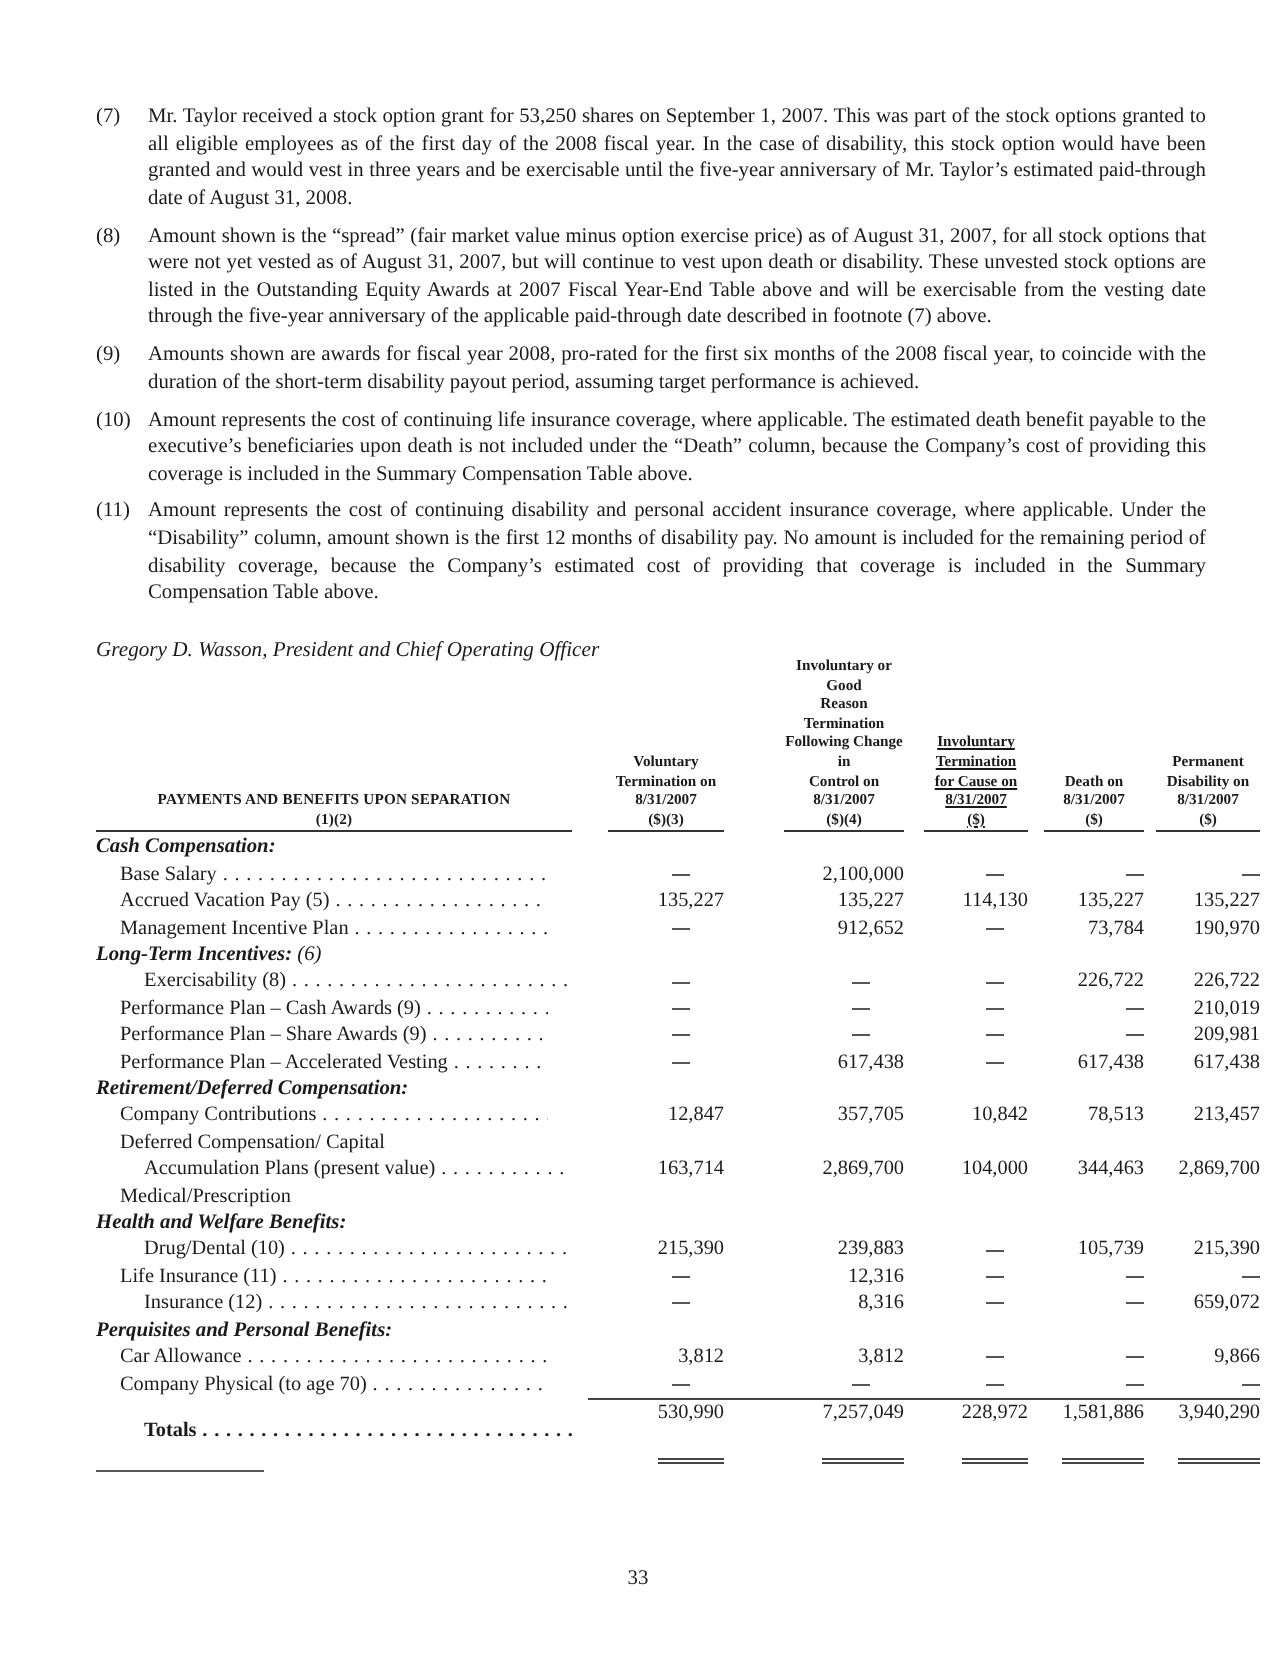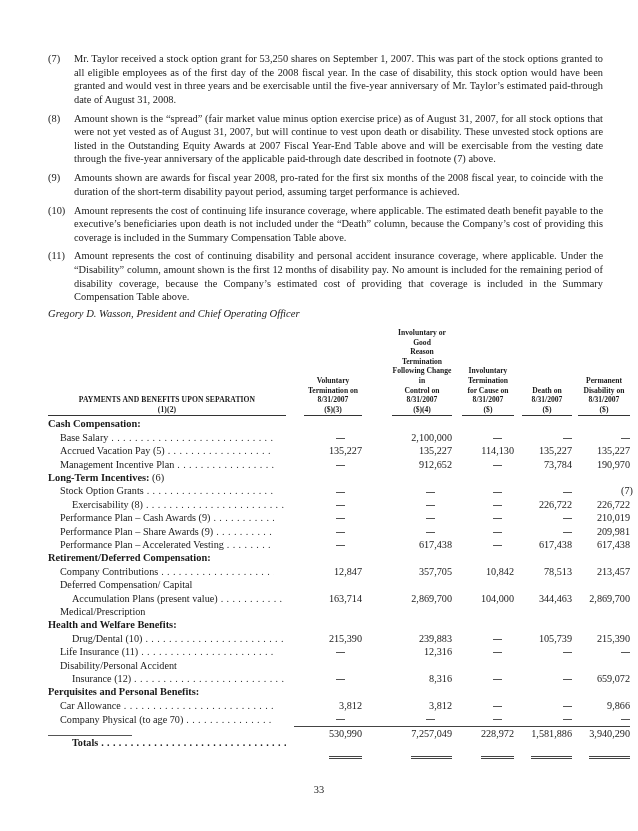--- a/index.html
+++ b/index.html
@@ -9,45 +9,45 @@
     color: #1a1a1a;
   }
   .page { position: absolute; left: 0; top: 0; width: 638px; height: 831px; }
 
   .footnotes { position: absolute; left: 48px; top: 52px; width: 555px; }
   .fn { display: flex; font-size: 10.4px; line-height: 13.6px; margin-bottom: 5.2px; }
   .fn-num { width: 26px; flex: 0 0 26px; }
   .fn-text { flex: 1; text-align: justify; }
 
   .exec-title {
-    position: absolute; left: 48px; top: 308px;
+    position: absolute; left: 48px; top: 320px;
     font-style: italic; font-size: 10.6px;
   }
 
   table.sep {
     position: absolute; left: 48px; top: 328px;
     border-collapse: separate; border-spacing: 0;
     font-size: 10.2px;
   }
   table.sep th {
     font-family: "Liberation Serif", "DejaVu Serif", serif;
     font-weight: bold; font-size: 7.6px; line-height: 9.6px;
     text-align: center; vertical-align: bottom; padding: 0 0 1px 0;
   }
   th .hwrap { border-bottom: 1px solid #333; padding-bottom: 1px; display: block; }
   th.label-h { text-align: center; letter-spacing: 0.1px; }
   table.sep td { height: 13.4px; line-height: 13.4px; padding: 0; white-space: nowrap; }
   td.lbl { width: 222px; overflow: hidden; }
   td.num { text-align: right; }
   .c1 { width: 58px; padding-left: 10px !important; }
   .c2 { width: 60px; padding-left: 30px !important; }
-  .c3 { width: 52px; padding-left: 10px !important; }
+  .c3 { width: 52px; padding-left: 10px !important; text-decoration: underline; }
   .c4 { width: 50px; padding-left: 8px !important; }
   .c5 { width: 52px; padding-left: 6px !important; }
-  .cat { font-weight: bold; font-size: 10.4px; }
+  .cat { font-weight: bold; font-size: 10.4px; font-style: italic; }
   .cat .note { font-weight: normal; }
   .ind1 { padding-left: 12px !important; }
   .ind2 { padding-left: 24px !important; }
   .totlbl { padding-left: 24px !important; font-weight: bold; }
   .dots::after {
     content: " . . . . . . . . . . . . . . . . . . . . . . . . . . . . . . . . . . . . . . . . .";
     letter-spacing: 0.4px;
   }
   .lblwrap { display: block; overflow: hidden; width: 214px; }
   .dash { display: inline-block; width: 9px; height: 0; border-top: 1px solid #555; vertical-align: middle; }
@@ -169,30 +169,20 @@
           <td class="num c1"><span class="dash" style="margin-right: 17px;"></span></td>
           <td class="num c2"><span class="val">912,652</span></td>
           <td class="num c3"><span class="dash" style="margin-right: 12px;"></span></td>
           <td class="num c4"><span class="val">73,784</span></td>
           <td class="num c5"><span class="val">190,970</span></td>
         </tr>
         <tr>
           <td class="lbl cat" colspan="6"><span>Long-Term Incentives:</span><span class="note"> (6)</span></td>
         </tr>
         <tr>
-          <td class="lbl ind1">
-            <span class="lblwrap"><span class="dots">Stock Option Grants</span></span>
-          </td>
-          <td class="num c1"><span class="dash" style="margin-right: 17px;"></span></td>
-          <td class="num c2"><span class="dash" style="margin-right: 17px;"></span></td>
-          <td class="num c3"><span class="dash" style="margin-right: 12px;"></span></td>
-          <td class="num c4"><span class="dash" style="margin-right: 0px;"></span></td>
-          <td class="num c5"><span class="val" style="margin-right: -3px;">(7)</span></td>
-        </tr>
-        <tr>
           <td class="lbl ind2">
             <span class="lblwrap"><span class="dots">Exercisability (8)</span></span>
           </td>
           <td class="num c1"><span class="dash" style="margin-right: 17px;"></span></td>
           <td class="num c2"><span class="dash" style="margin-right: 17px;"></span></td>
           <td class="num c3"><span class="dash" style="margin-right: 12px;"></span></td>
           <td class="num c4"><span class="val">226,722</span></td>
           <td class="num c5"><span class="val">226,722</span></td>
         </tr>
         <tr>
@@ -285,30 +275,20 @@
           <td class="lbl ind1">
             <span class="lblwrap"><span class="dots">Life Insurance (11)</span></span>
           </td>
           <td class="num c1"><span class="dash" style="margin-right: 17px;"></span></td>
           <td class="num c2"><span class="val">12,316</span></td>
           <td class="num c3"><span class="dash" style="margin-right: 12px;"></span></td>
           <td class="num c4"><span class="dash" style="margin-right: 0px;"></span></td>
           <td class="num c5"><span class="dash" style="margin-right: 0px;"></span></td>
         </tr>
         <tr>
-          <td class="lbl ind1">
-            <span class="lblwrap"><span>Disability/Personal Accident</span></span>
-          </td>
-          <td class="num c1"></td>
-          <td class="num c2"></td>
-          <td class="num c3"></td>
-          <td class="num c4"></td>
-          <td class="num c5"></td>
-        </tr>
-        <tr>
           <td class="lbl ind2">
             <span class="lblwrap"><span class="dots">Insurance (12)</span></span>
           </td>
           <td class="num c1"><span class="dash" style="margin-right: 17px;"></span></td>
           <td class="num c2"><span class="val">8,316</span></td>
           <td class="num c3"><span class="dash" style="margin-right: 12px;"></span></td>
           <td class="num c4"><span class="dash" style="margin-right: 0px;"></span></td>
           <td class="num c5"><span class="val">659,072</span></td>
         </tr>
         <tr>

